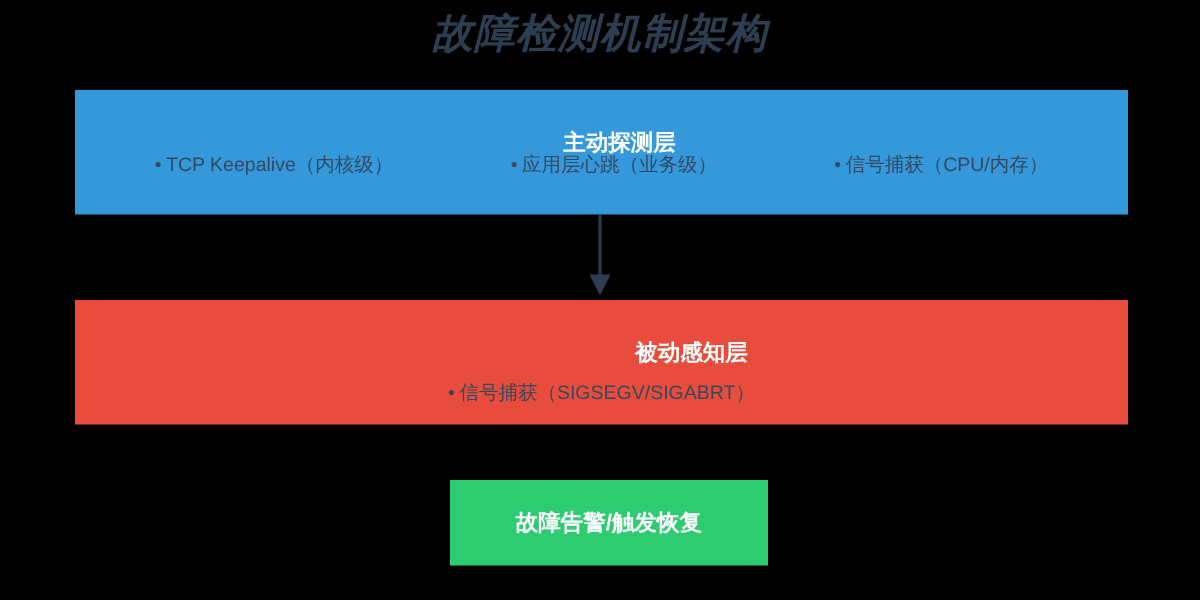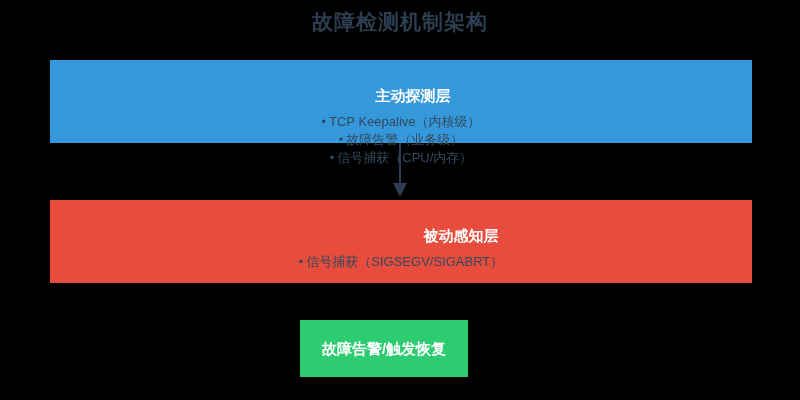--- a/index.html
+++ b/index.html
@@ -23,26 +23,27 @@
     background: #000000;
   }
 
   
   .diagram-title {
     position: absolute;
     left: 0;
     top: 8px;
     width: 800px;
     text-align: center;
-    font-size: 21px;
+    font-size: 27px;
     font-weight: bold;
     color: #2c3e50;
     letter-spacing: 1px;
     line-height: 28px;
     white-space: nowrap;
+    font-style: italic;
   }
 
   
   .layer-box {
     position: absolute;
     box-sizing: border-box;
   }
 
   .layer-box .layer-heading {
     position: absolute;
@@ -85,40 +86,40 @@
 
   
   #box-active {
     left: 50px;
     top: 60px;
     width: 702px;
     height: 83px;
     background: #3498db;
   }
   #box-active .layer-heading { top: 26px; }
-  #box-active .layer-items   { top: 53px; flex-direction: column; }
+  #box-active .layer-items   { top: 41px; }
 
   
   #box-passive {
     left: 50px;
     top: 200px;
     width: 702px;
     height: 83px;
     background: #e74c3c;
   }
   #box-passive .layer-heading { top: 26px; margin-left: 48px; }
   #box-passive .layer-items   { top: 53px; }
   #box-passive .layer-items   { justify-content: space-around; padding: 0 4px; flex-direction: column; }
 
   
   #box-result {
     position: absolute;
     left: 300px;
     top: 320px;
-    width: 168px;
+    width: 212px;
     height: 57px;
     background: #2ecc71;
     display: flex;
     align-items: center;
     justify-content: center;
     box-sizing: border-box;
   }
   #box-result .result-label {
     font-size: 15px;
     font-weight: bold;
@@ -143,21 +144,21 @@
 
   <div class="diagram-title">故障检测机制架构</div>
 
   <div class="layer-box" id="box-active">
     <div class="layer-heading">主动探测层</div>
     <div class="layer-items">
       <div class="layer-item">
         <span class="bullet">•</span><span>TCP Keepalive（内核级）</span>
       </div>
       <div class="layer-item">
-        <span class="bullet">•</span><span>故障告警（业务级）</span>
+        <span class="bullet">•</span><span>应用层心跳（业务级）</span>
       </div>
       <div class="layer-item">
         <span class="bullet">•</span><span>信号捕获（CPU/内存）</span>
       </div>
     </div>
   </div>
 
   <svg id="arrow-active-to-passive" viewBox="0 0 28 57">
     <line x1="14" y1="0" x2="14" y2="44" stroke="#2c3e50" stroke-width="2"></line>
     <polygon points="14,54 7,40 21,40" fill="#2c3e50"></polygon>

